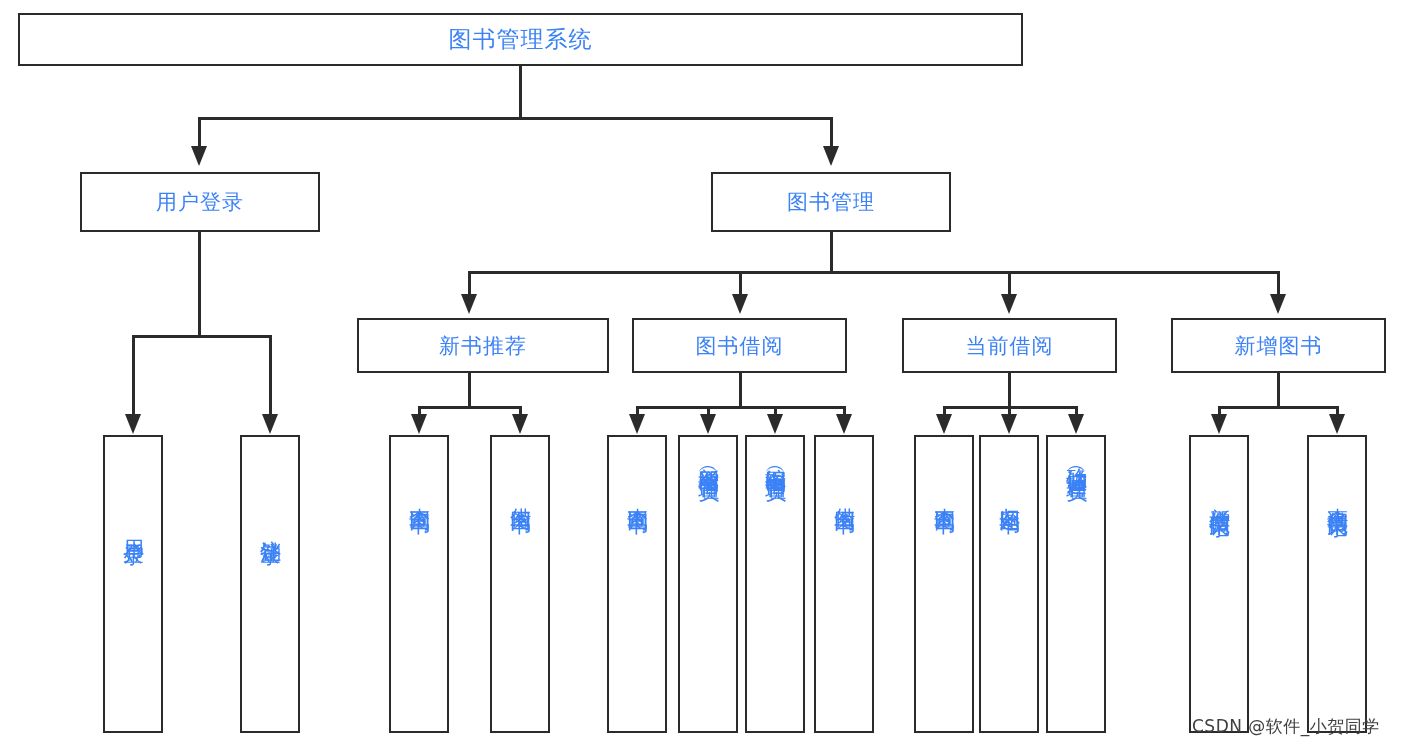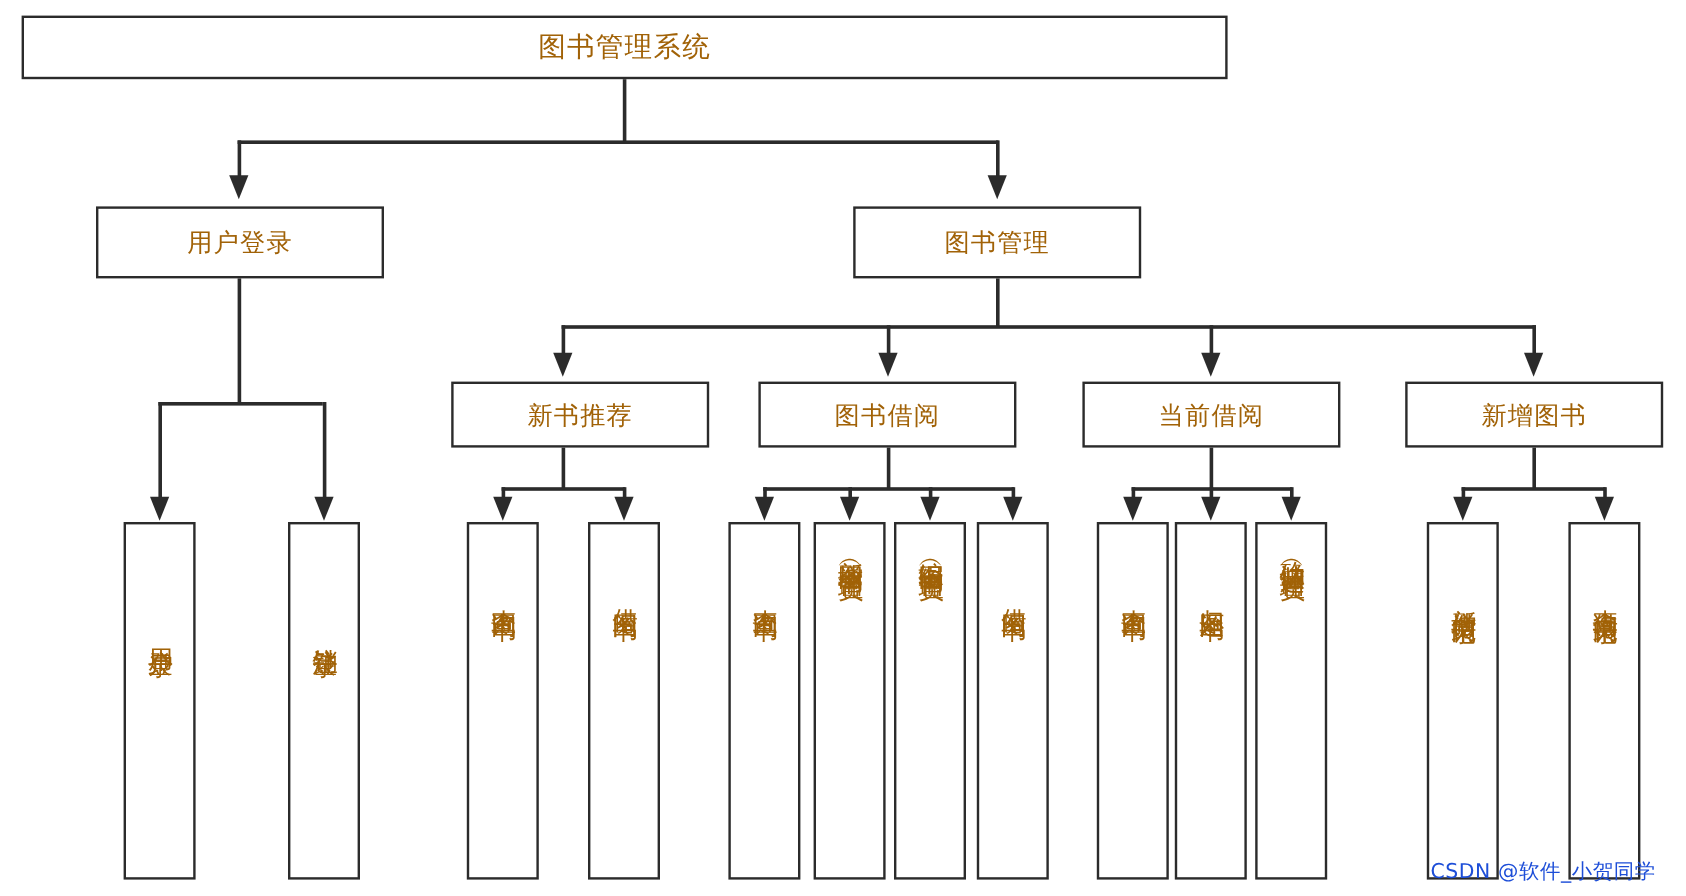--- a/index.html
+++ b/index.html
@@ -18,21 +18,21 @@
     overflow: hidden;
   }
   .node {
     position: absolute;
     box-sizing: border-box;
     border: 2.5px solid #2b2b2b;
     background: #ffffff;
     display: flex;
     align-items: center;
     justify-content: center;
-    color: #a16207;
+    color: #3b82f6;
   }
   .node.horiz {
     font-size: 21px;
     letter-spacing: 1px;
   }
   .node.vert {
     align-items: flex-start;
     justify-content: center;
     padding-top: 8px;
   }
@@ -59,21 +59,21 @@
   .arrow {
     position: absolute;
     width: 0;
     height: 0;
     border-left: 8px solid transparent;
     border-right: 8px solid transparent;
     border-top: 20px solid #2b2b2b;
   }
   .watermark {
     position: absolute;
-    color: #1d4ed8;
+    color: #404040;
     font-size: 17px;
     letter-spacing: 0.5px;
     white-space: nowrap;
     user-select: none;
   }
 </style>
 </head>
 <body>
 
 <div id="canvas">
@@ -107,21 +107,21 @@
   <div class="conn h" style="left:468px; top:271px; width:812px; height:2.5px;"></div>
   <div class="conn v" style="left:468px; top:271px; width:2.5px; height:24px;"></div>
   <div class="arrow" style="left:461px; top:294px;"></div>
   <div class="conn v" style="left:739px; top:271px; width:2.5px; height:24px;"></div>
   <div class="arrow" style="left:732px; top:294px;"></div>
   <div class="conn v" style="left:1008px; top:271px; width:2.5px; height:24px;"></div>
   <div class="arrow" style="left:1001px; top:294px;"></div>
   <div class="conn v" style="left:1277px; top:271px; width:2.5px; height:24px;"></div>
   <div class="arrow" style="left:1270px; top:294px;"></div>
 
-  <div class="node horiz" style="left:376px; top:318px; width:215px; height:55px;">
+  <div class="node horiz" style="left:357px; top:318px; width:252px; height:55px;">
     <span>新书推荐</span>
   </div>
   <div class="node horiz" style="left:632px; top:318px; width:215px; height:55px;">
     <span>图书借阅</span>
   </div>
   <div class="node horiz" style="left:902px; top:318px; width:215px; height:55px;">
     <span>当前借阅</span>
   </div>
   <div class="node horiz" style="left:1171px; top:318px; width:215px; height:55px;">
     <span>新增图书</span>

